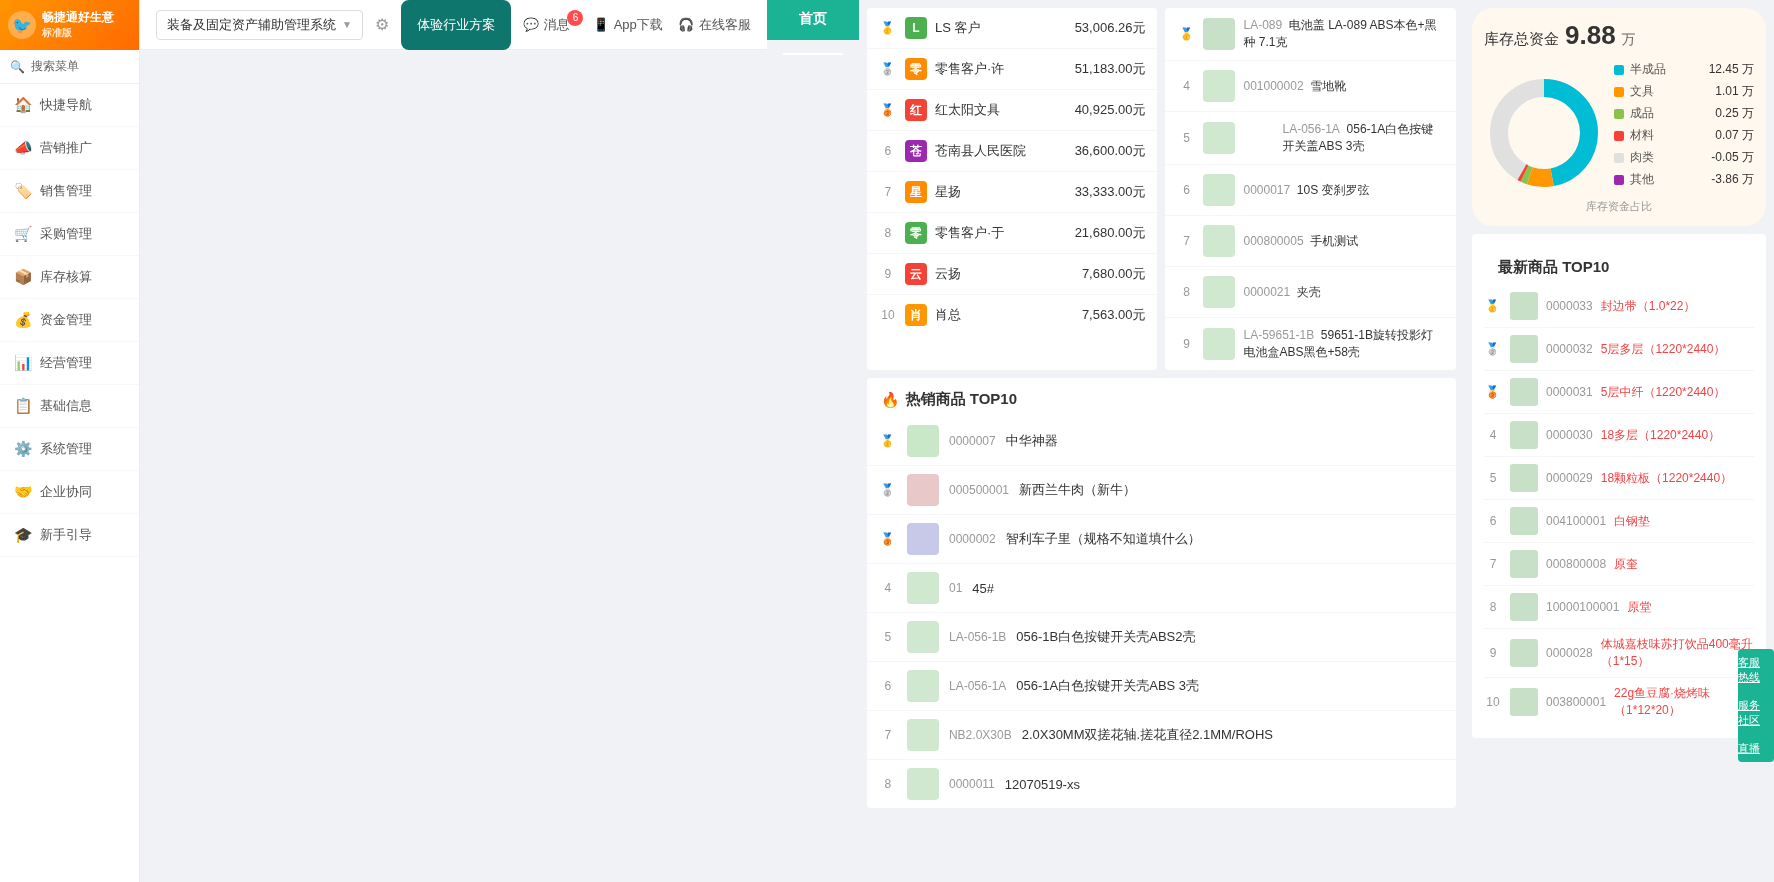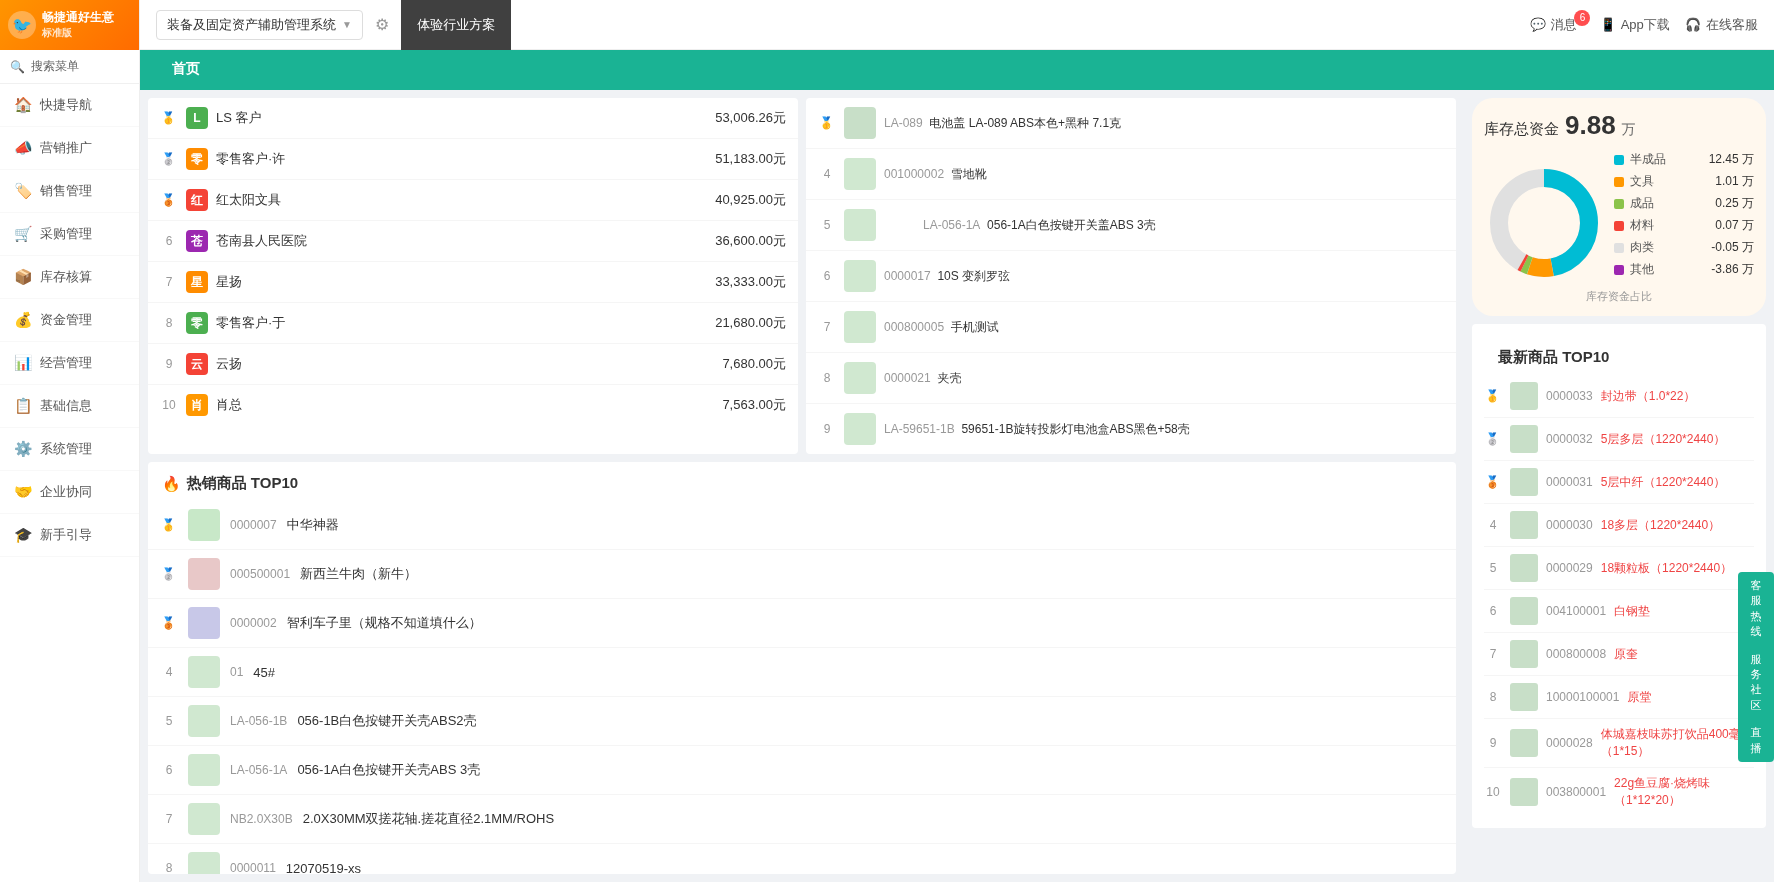--- a/index.html
+++ b/index.html
@@ -53,21 +53,21 @@
       gap: 8px;
       padding: 12px 14px;
       cursor: pointer;
       color: #555;
       font-size: 13px;
       border-bottom: 1px solid #f8f8f8;
     }
     .sidebar-item .s-icon { font-size: 15px; width: 18px; text-align: center; }
 
     
-    .main { flex: 1; display: flex; flex-direction: column; overflow: hidden; }
+    .main { flex: 1; display: flex; flex-direction: row; overflow: hidden; }
 
     
     .topbar {
       height: 50px;
       background: #fff;
       display: flex;
       align-items: center;
       padding: 0 16px;
       gap: 12px;
       border-bottom: 1px solid #eee;
@@ -75,22 +75,22 @@
     }
     .topbar-selector {
       display: flex; align-items: center; gap: 6px;
       border: 1px solid #ddd; border-radius: 4px;
       padding: 5px 10px; font-size: 13px; color: #333;
       cursor: pointer;
     }
     .topbar-selector .arrow { color: #999; font-size: 10px; }
     .topbar-gear { color: #999; cursor: pointer; font-size: 16px; }
     .topbar-btn {
-      background: #404040; color: #fff;
-      border: none; border-radius: 0;
+      background: #0f766e; color: #fff;
+      border: none; border-radius: 8px;
       padding: 16px 16px; font-size: 13px;
       cursor: pointer;
     }
     .topbar-right {
       margin-left: auto;
       display: flex; align-items: center; gap: 16px;
       color: #555; font-size: 13px;
     }
     .topbar-right .badge-item {
       display: flex; align-items: center; gap: 4px;
@@ -268,24 +268,25 @@
 
     
     .float-btns {
       position: fixed;
       right: 0; bottom: 120px;
       display: flex; flex-direction: column;
       gap: 0;
     }
     .float-btn {
       background: #1ab394; color: #fff;
-      width: 36px; padding: 6px 12px;
-      text-align: center; font-size: 11px;
+      width: 36px; padding: 6px 0;
+      text-align: left; font-size: 11px;
       cursor: pointer;
       line-height: 1.4;
+      text-decoration: underline;
     }
     .float-btn:first-child { border-radius: 4px 4px 0 0; }
     .float-btn:last-child { border-radius: 0 0 4px 4px; }
 
     
     .bg-orange-light { background: #fff8f2; }
   </style>
 </head>
 <body>
 

